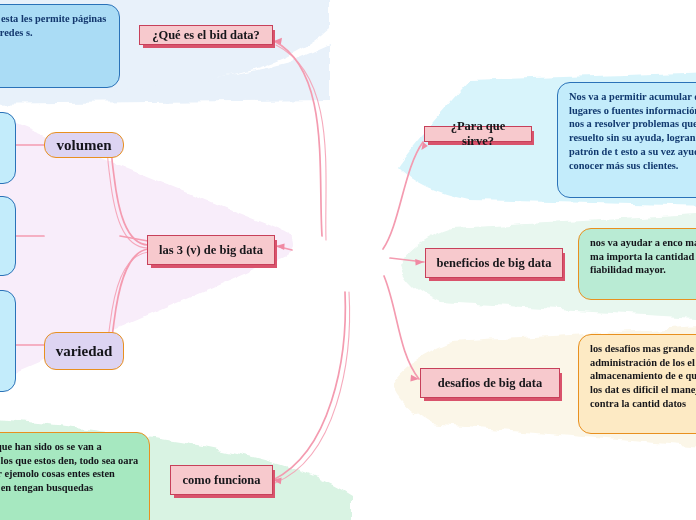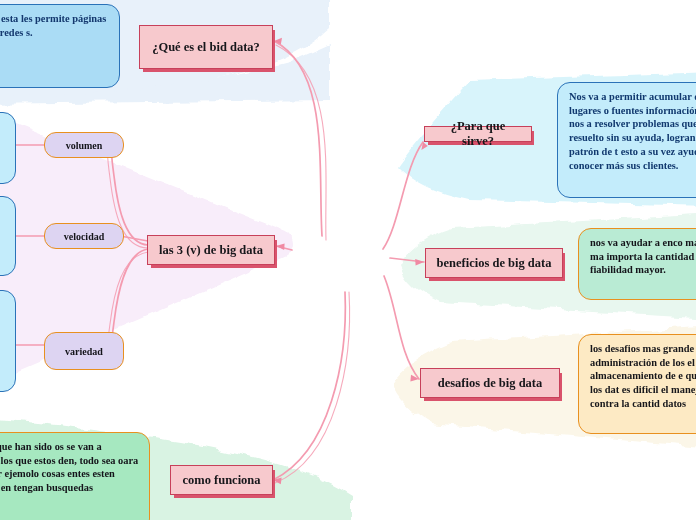--- a/index.html
+++ b/index.html
@@ -63,21 +63,21 @@
     box-shadow: 3px 4px 0 -1px #d9536c;
   }
 
   
   .subnode {
     background: #ddd4f2;
     border: 1.6px solid #e8901f;
     border-radius: 12px;
     color: #14141a;
     font-weight: bold;
-    font-size: 10px;
+    font-size: 15px;
   }
 
   
   .note {
     border-radius: 13px;
     padding: 7px 9px 7px 11px;
     font-size: 10.4px;
     line-height: 1.32;
     font-weight: bold;
     display: block;
@@ -187,21 +187,21 @@
       <path d="M 148 249 C 126 252 118 290 114 322 C 111 344 110 350 116 352"></path>
       <path d="M 148 252 C 122 256 114 292 110 324 C 107 346 106 351 112 353" stroke-width="1.1" opacity=".85"></path>
 
       <path d="M 44 145 L 16 145"></path>
       <path d="M 44 236 L 16 236"></path>
       <path d="M 44 345 L 16 345"></path>
     </g>
   </svg>
 
 
-  <div class="node topic" style="left:139px; top:25px; width:134px; height:44px;">
+  <div class="node topic" style="left:139px; top:25px; width:134px; height:20px;">
     <span>¿Qué es el bid data?</span>
   </div>
 
   <div class="node topic" style="left:424px; top:126px; width:108px; height:16px;">
     <span>¿Para que sirve?</span>
   </div>
 
   <div class="node topic" style="left:147px; top:235px; width:128px; height:30px;">
     <span>las 3 (v) de big data</span>
   </div>
@@ -215,23 +215,20 @@
   </div>
 
   <div class="node topic" style="left:170px; top:465px; width:103px; height:30px;">
     <span>como funciona</span>
   </div>
 
   <div class="node subnode" style="left:44px; top:132px; width:80px; height:26px;">
     <span>volumen</span>
   </div>
 
-  <div class="node subnode" style="left:44px; top:223px; width:80px; height:26px;">
-    <span>velocidad</span>
-  </div>
 
   <div class="node subnode" style="left:44px; top:332px; width:80px; height:38px;">
     <span>variedad</span>
   </div>
 
   <div class="node note note-blue" style="left:-80px; top:4px; width:200px; height:84px;">
     <span>se le da al gran esta les permite páginas web, en linea y redes s.</span>
   </div>
 
   <div class="node note note-cyan" style="left:-92px; top:112px; width:108px; height:72px;">

